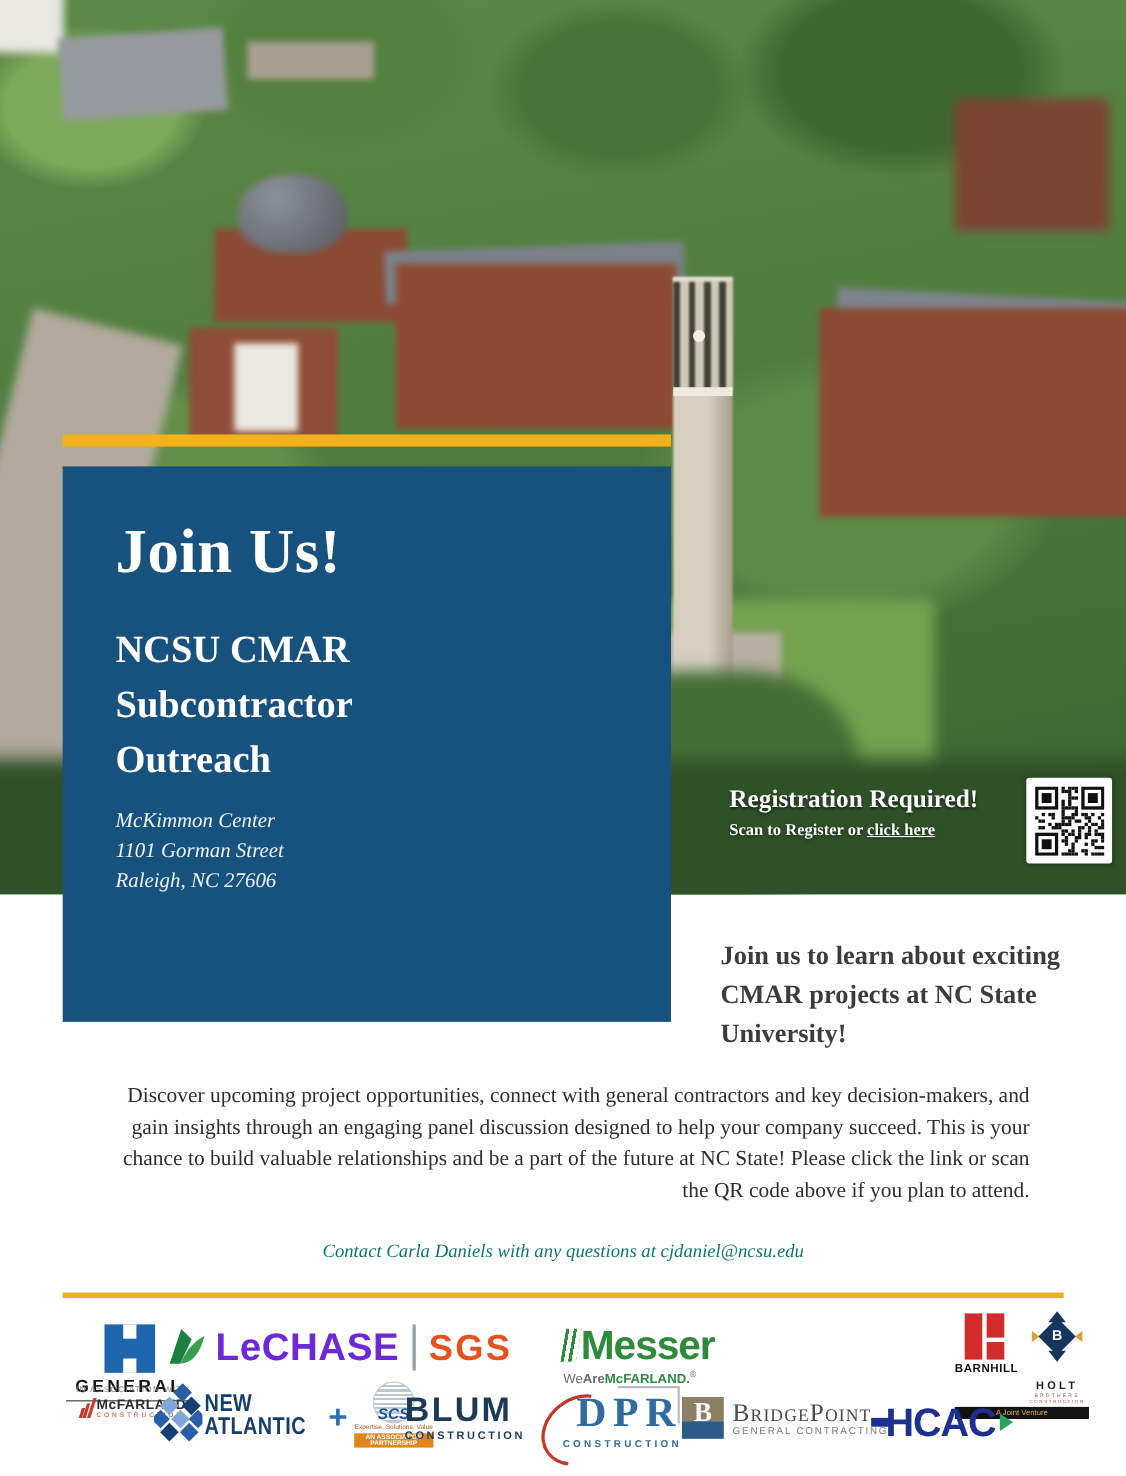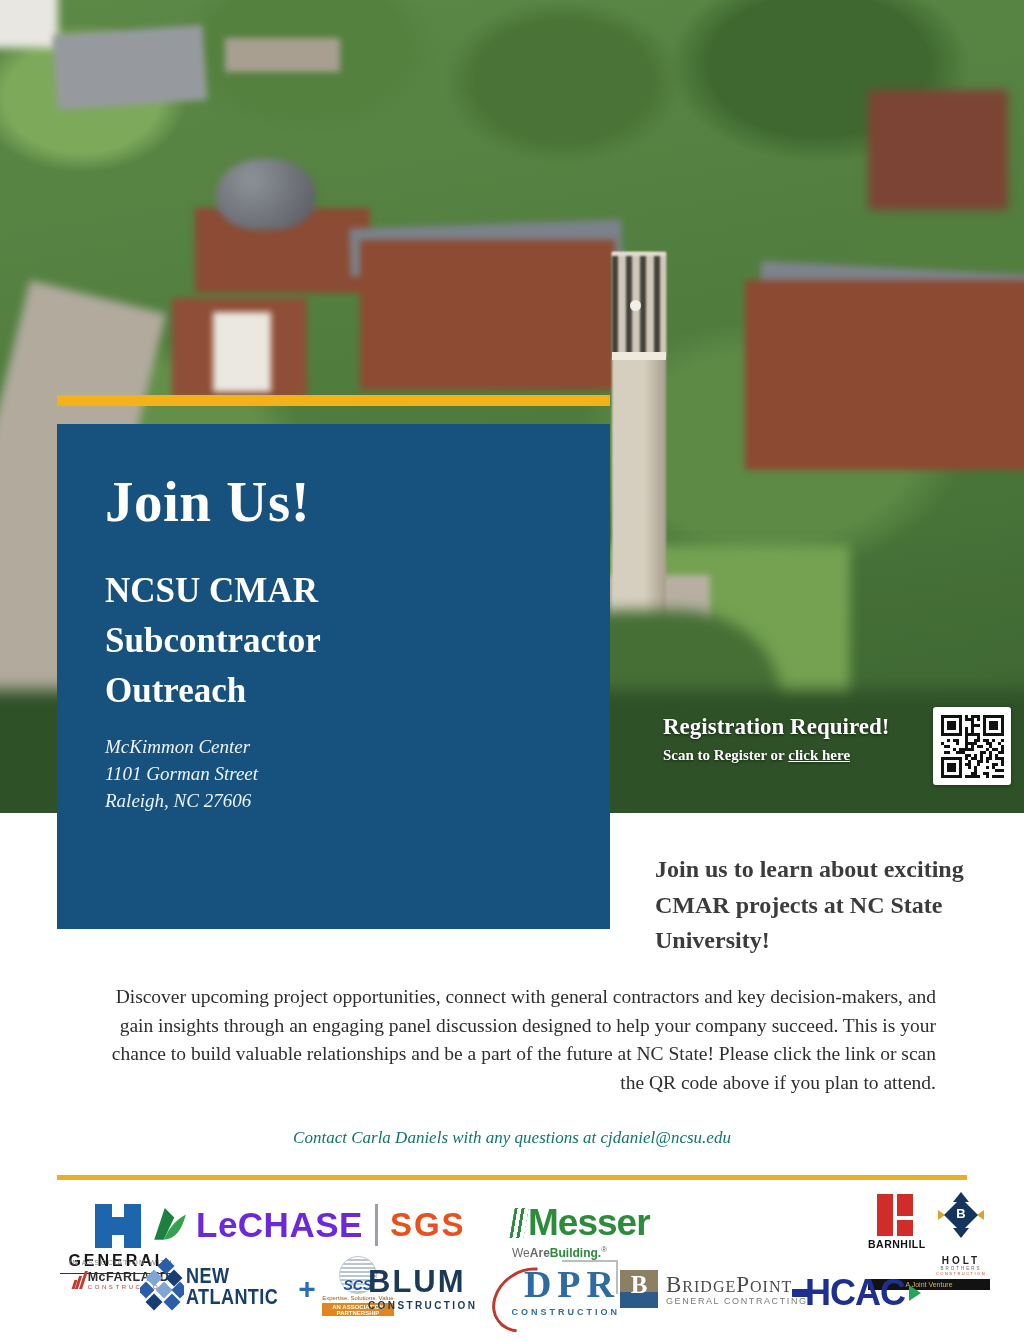--- a/index.html
+++ b/index.html
@@ -414,21 +414,21 @@
     <span class="lechase-name">LeCHASE</span>
     <span class="lg-sep"></span>
     <span class="sgs-name">SGS</span>
   </div>
 
   <div class="logo messer lg-sans">
     <div class="messer-row">
       <span class="messer-stripes"></span>
       <span class="messer-name">Messer</span>
     </div>
-    <div class="messer-tagline"><span>We</span><b>Are</b><b class="green">Building.</b><span class="reg">®</span></div>
+    <div class="messer-tagline"><span>We</span><b>Are</b><b class="green">McFARLAND.</b><span class="reg">®</span></div>
   </div>
 
 
   <div class="logo jv lg-sans">
     <div class="jv-row">
       <div class="barnhill-col">
         <div class="barnhill-blocks">
             <i></i>
             <i></i>
             <i></i>

